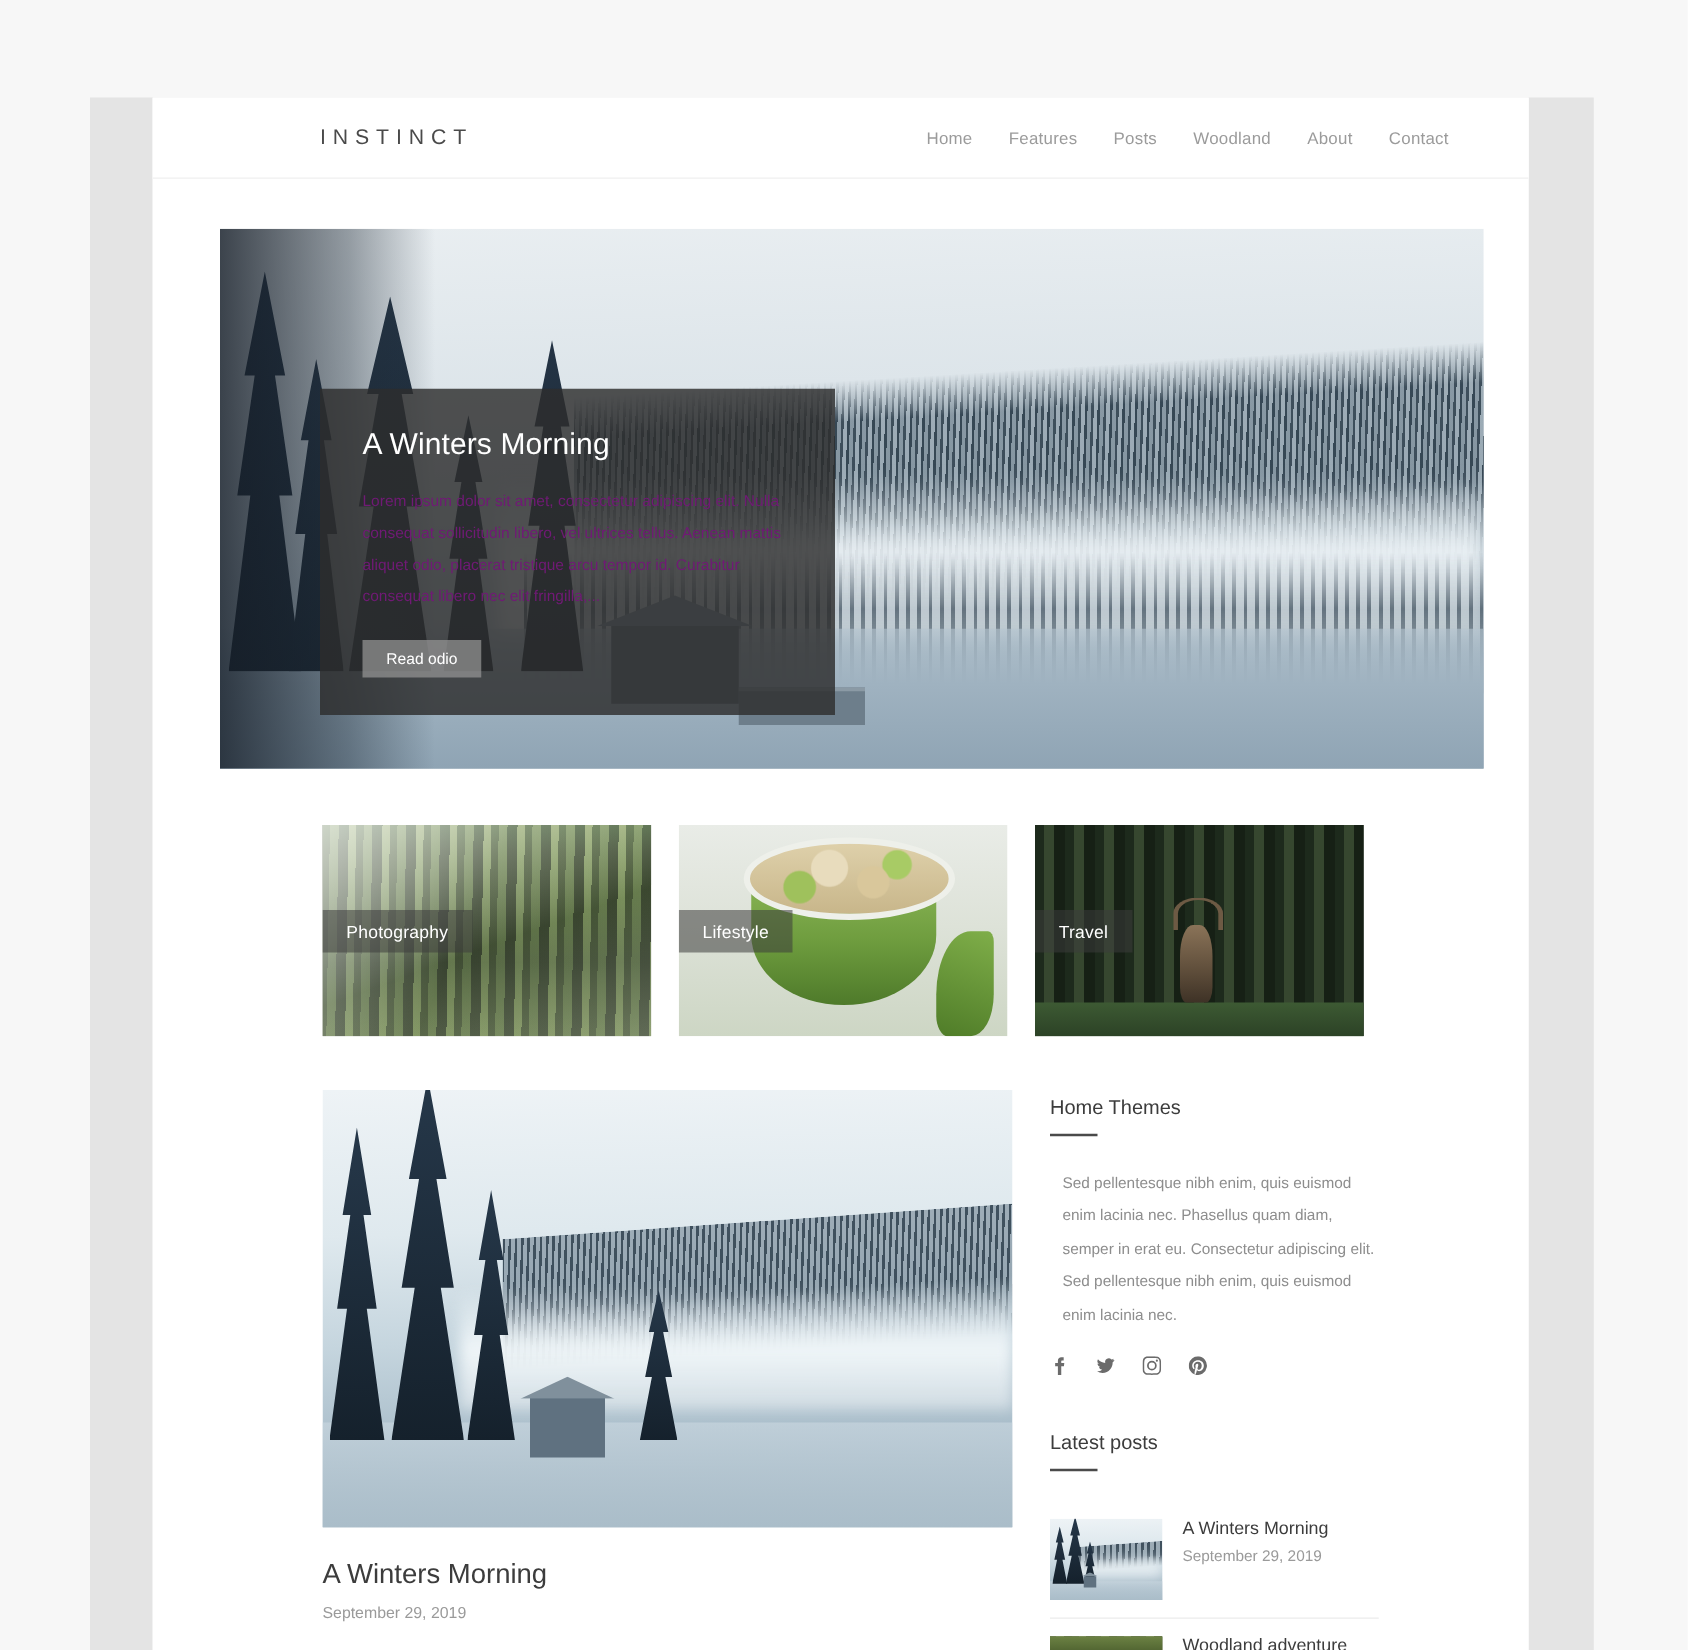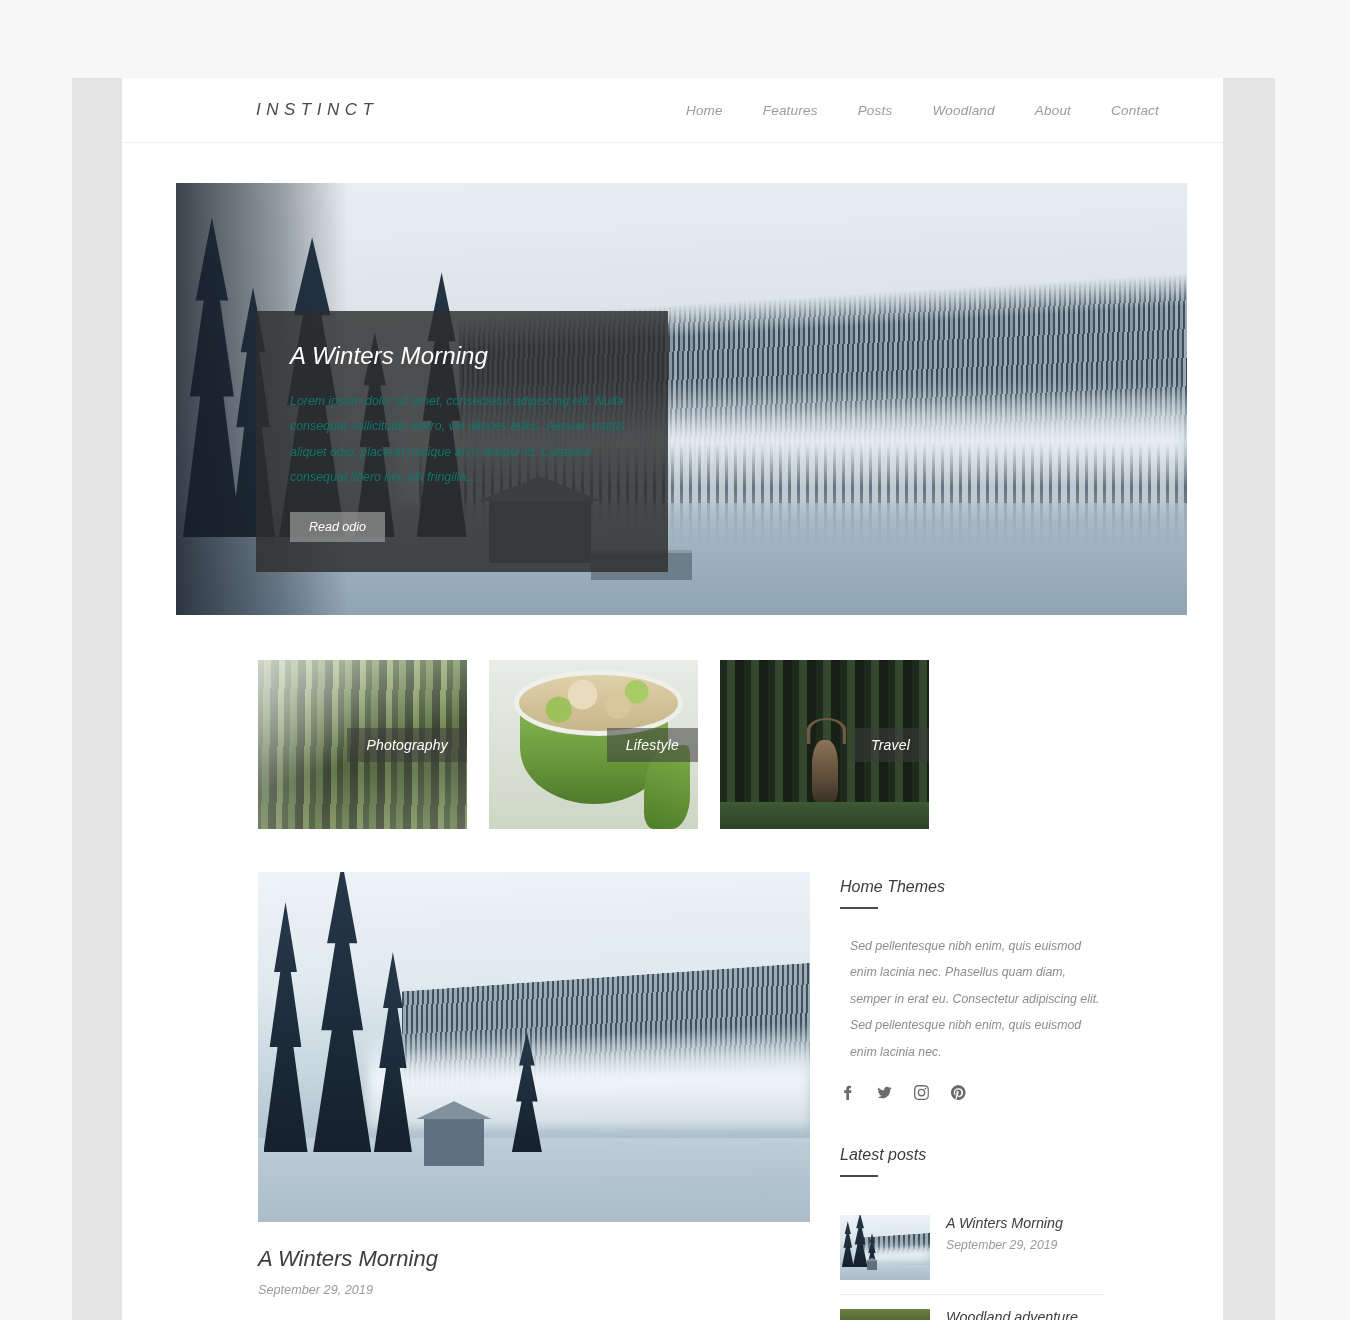--- a/index.html
+++ b/index.html
@@ -4,42 +4,42 @@
 <style>
   * { margin:0; padding:0; box-sizing:border-box; }
   html, body { width:1350px; height:1320px; overflow:hidden; }
   body {
     background:#f7f7f7;
     font-family:"Liberation Sans", sans-serif;
     -webkit-font-smoothing:antialiased;
   }
 
   
-  #frame-outer { position:absolute; inset:0; background:#f7f7f7;font-style:italic; }
+  #frame-outer { position:absolute; inset:0; background:#f7f7f7; }
   #frame-band {
     position:absolute; left:72px; top:78px; width:1203px; height:1242px;
     background:#e4e4e4;
   }
   #page {
     position:absolute; left:122px; top:78px; width:1101px; height:1242px;
     background:#ffffff; overflow:hidden;
   }
 
   
   #site-header {
     position:relative; height:65px; background:#fff;
     border-bottom:1px solid #f0f0f0;
     display:flex; align-items:center;
     padding:0 34px 0 134px;
   }
   #logo {
     font-size:17px; letter-spacing:5.5px; color:#4a4a4a;
     font-weight:400;
   }
-  #main-nav { margin-left:auto; display:flex; gap:40px; padding-right:30px;align-items:flex-end; }
+  #main-nav { margin-left:auto; display:flex; gap:29px; padding-right:30px;align-items:flex-end; }
   #main-nav a {
     font-size:13.5px; color:#9b9b9b; text-decoration:none; letter-spacing:.2px;
   }
 
   
   #hero {
     position:relative; margin:40px 36px 0 54px; height:432px;
     overflow:hidden;
   }
   .hero-photo { position:absolute; inset:0; }
@@ -108,35 +108,35 @@
   .hero-overlay {
     position:absolute; left:80px; top:128px; width:412px;
     background:rgba(45,45,45,.82);
     padding:31px 34px 30px;
   }
   .hero-title {
     font-size:24px; color:#fff; font-weight:400; letter-spacing:.1px;
     margin-bottom:19px;
   }
   .hero-excerpt {
-    font-size:12.4px; color:#0f766e; line-height:2.05; margin-bottom:21px;
+    font-size:12.4px; color:#701a75; line-height:2.05; margin-bottom:21px;
   }
   .hero-btn {
     display:inline-block; background:rgba(150,150,150,.72); color:#fff;
     font-size:12.5px; padding:8px 19px; text-decoration:none; border:0;
     cursor:pointer; font-family:inherit;
   }
 
   
   #categories {
     display:flex; gap:22px; margin:45px 36px 0 136px;
   }
   .cat-tile {
-    position:relative; width:209px; height:169px; overflow:hidden;
-    display:flex; align-items:center; justify-content:flex-end;
+    position:relative; width:263px; height:169px; overflow:hidden;
+    display:flex; align-items:center; justify-content:flex-start;
     cursor:pointer;
   }
   .cat-label {
     position:relative; z-index:3;
     background:rgba(60,60,60,.55); color:#fff;
     font-size:14px; padding:9px 19px; letter-spacing:.2px;
   }
   
   .cat-photo-1 {
     position:absolute; inset:0;

